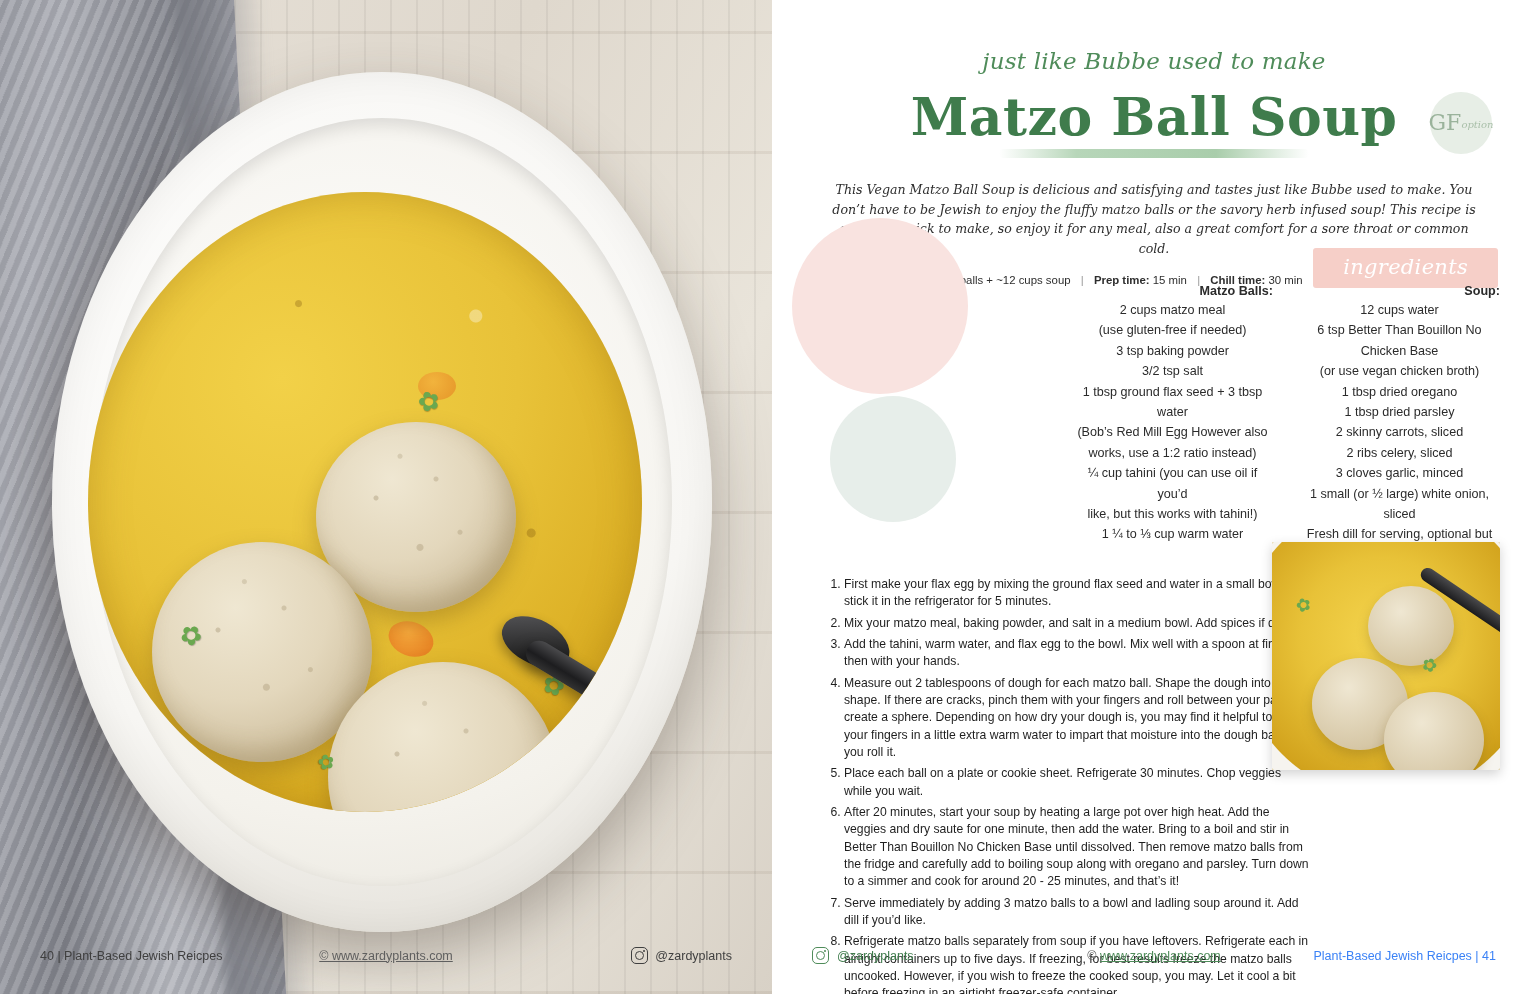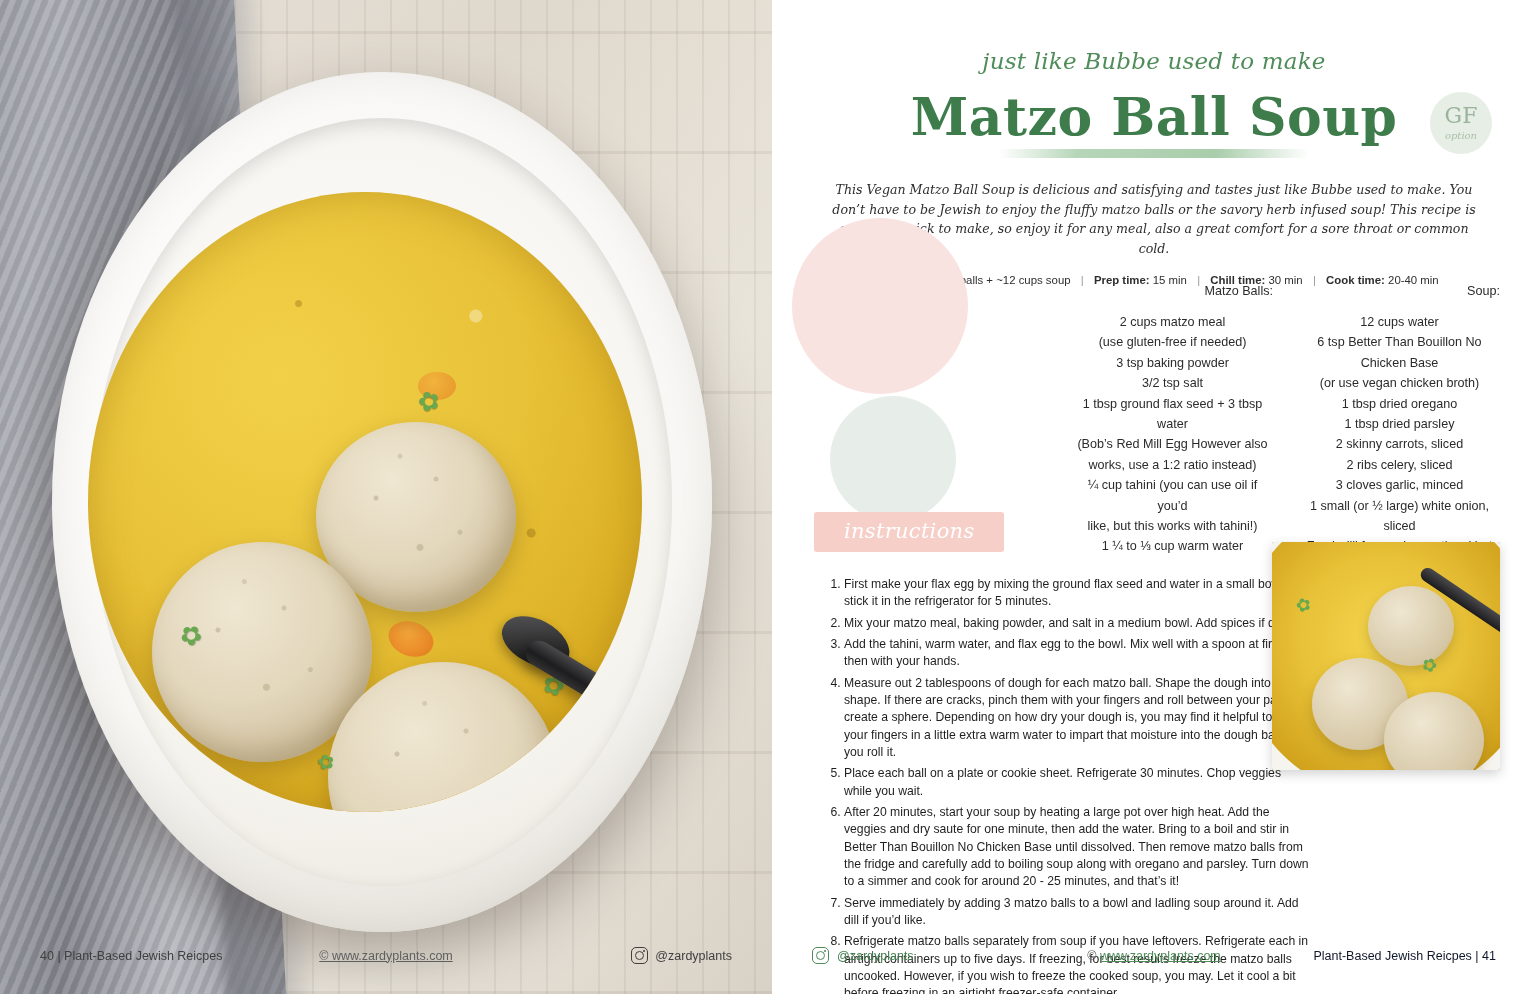--- a/index.html
+++ b/index.html
@@ -202,21 +202,21 @@
     margin: 4px auto 0 auto;
     border-radius: 6px;
     background: linear-gradient(90deg, rgba(150,196,155,0), #b7d6b9 25%, #a9cdab 70%, rgba(150,196,155,0));
   }
   .gf-badge {
     position: absolute;
     right: 38px; top: 4px;
     width: 62px; height: 62px;
     border-radius: 50%;
     background: #e7eee6;
-    display: flex; flex-direction: column; align-items: center; justify-content: center;
+    display: flex; flex-direction: row; align-items: center; justify-content: center;
   }
   .gf-badge .gf {
     font-family: "DejaVu Serif", serif;
     font-size: 22px; color: #9ab39b; line-height: 1;
   }
   .gf-badge .opt {
     font-family: "DejaVu Serif", serif;
     font-style: italic;
     font-size: 10px; color: #a9bfa9; margin-top: 3px;
   }
@@ -259,21 +259,21 @@
 
   .ing-columns {
     position: absolute;
     left: 300px; right: 36px; top: 284px;
     display: flex;
     gap: 26px;
     font-size: 12.6px;
     color: #2b2b2b;
   }
   .ing-col { flex: 1; text-align: right; }
-  .ing-col .col-head { font-weight: normal; margin-bottom: 14px; }
+  .ing-col .col-head { font-weight: bold; margin-bottom: 2px; }
   .ing-col ul { list-style: none; margin: 0; padding: 0; }
   .ing-col li { line-height: 1.62; text-align: center; }
 
   .instructions {
     position: absolute;
     left: 50px; top: 576px;
     width: 490px;
     font-size: 12.2px;
     color: #1f1f1f;
   }
@@ -320,21 +320,21 @@
 
   .right-footer {
     position: absolute;
     left: 0; right: 0; bottom: 30px;
     display: flex; align-items: center;
     padding: 0 40px;
     font-size: 12.5px;
   }
   .rf-left { width: 34%; display: flex; align-items: center; gap: 8px; color: #3f7c4c; }
   .rf-mid { width: 32%; text-align: center; color: #5f5f5f; }
-  .rf-right { width: 34%; text-align: right; color: #0f172a; }
+  .rf-right { width: 34%; text-align: right; color: #3b82f6; }
   .ig-glyph-green {
     display: inline-flex; align-items: center; justify-content: center;
     width: 17px; height: 17px; border: 1.8px solid #4f8c5a; border-radius: 5px;
     position: relative;
   }
   .ig-glyph-green:before {
     content: ""; width: 7px; height: 7px; border: 1.6px solid #4f8c5a; border-radius: 50%;
   }
   .ig-glyph-green:after {
     content: ""; position: absolute; top: 2px; right: 2px; width: 2.4px; height: 2.4px;
@@ -415,20 +415,23 @@
         <span class="lbl">Chill time:</span>
         <span>30 min</span>
       </span>
       <span class="sep">|</span>
       <span>
         <span class="lbl">Cook time:</span>
         <span>20-40 min</span>
       </span>
     </div>
 
+    <div class="ingredients-tag-wrap">
+      <span class="section-tag">ingredients</span>
+    </div>
 
     <div class="ing-columns">
       <div class="ing-col">
         <div class="col-head">Matzo Balls:</div>
         <ul>
           <li>2 cups matzo meal</li>
           <li>(use gluten-free if needed)</li>
           <li>3 tsp baking powder</li>
           <li>3/2 tsp salt</li>
           <li>1 tbsp ground flax seed + 3 tbsp water</li>
@@ -449,23 +452,20 @@
           <li>1 tbsp dried parsley</li>
           <li>2 skinny carrots, sliced</li>
           <li>2 ribs celery, sliced</li>
           <li>3 cloves garlic, minced</li>
           <li>1 small (or ½ large) white onion, sliced</li>
           <li>Fresh dill for serving, optional but delicious</li>
         </ul>
       </div>
     </div>
 
-    <div class="instructions-tag-wrap">
-      <span class="section-tag">instructions</span>
-    </div>
 
     <div class="instructions">
       <ol>
         <li>First make your flax egg by mixing the ground flax seed and water in a small bowl and stick it in the refrigerator for 5 minutes.</li>
         <li>Mix your matzo meal, baking powder, and salt in a medium bowl. Add spices if desired.</li>
         <li>Add the tahini, warm water, and flax egg to the bowl. Mix well with a spoon at first, then with your hands.</li>
         <li>Measure out 2 tablespoons of dough for each matzo ball. Shape the dough into a ball shape. If there are cracks, pinch them with your fingers and roll between your palms to create a sphere. Depending on how dry your dough is, you may find it helpful to dip your fingers in a little extra warm water to impart that moisture into the dough ball as you roll it.</li>
         <li>Place each ball on a plate or cookie sheet. Refrigerate 30 minutes. Chop veggies while you wait.</li>
         <li>After 20 minutes, start your soup by heating a large pot over high heat. Add the veggies and dry saute for one minute, then add the water. Bring to a boil and stir in Better Than Bouillon No Chicken Base until dissolved. Then remove matzo balls from the fridge and carefully add to boiling soup along with oregano and parsley. Turn down to a simmer and cook for around 20 - 25 minutes, and that’s it!</li>
         <li>Serve immediately by adding 3 matzo balls to a bowl and ladling soup around it. Add dill if you’d like.</li>

